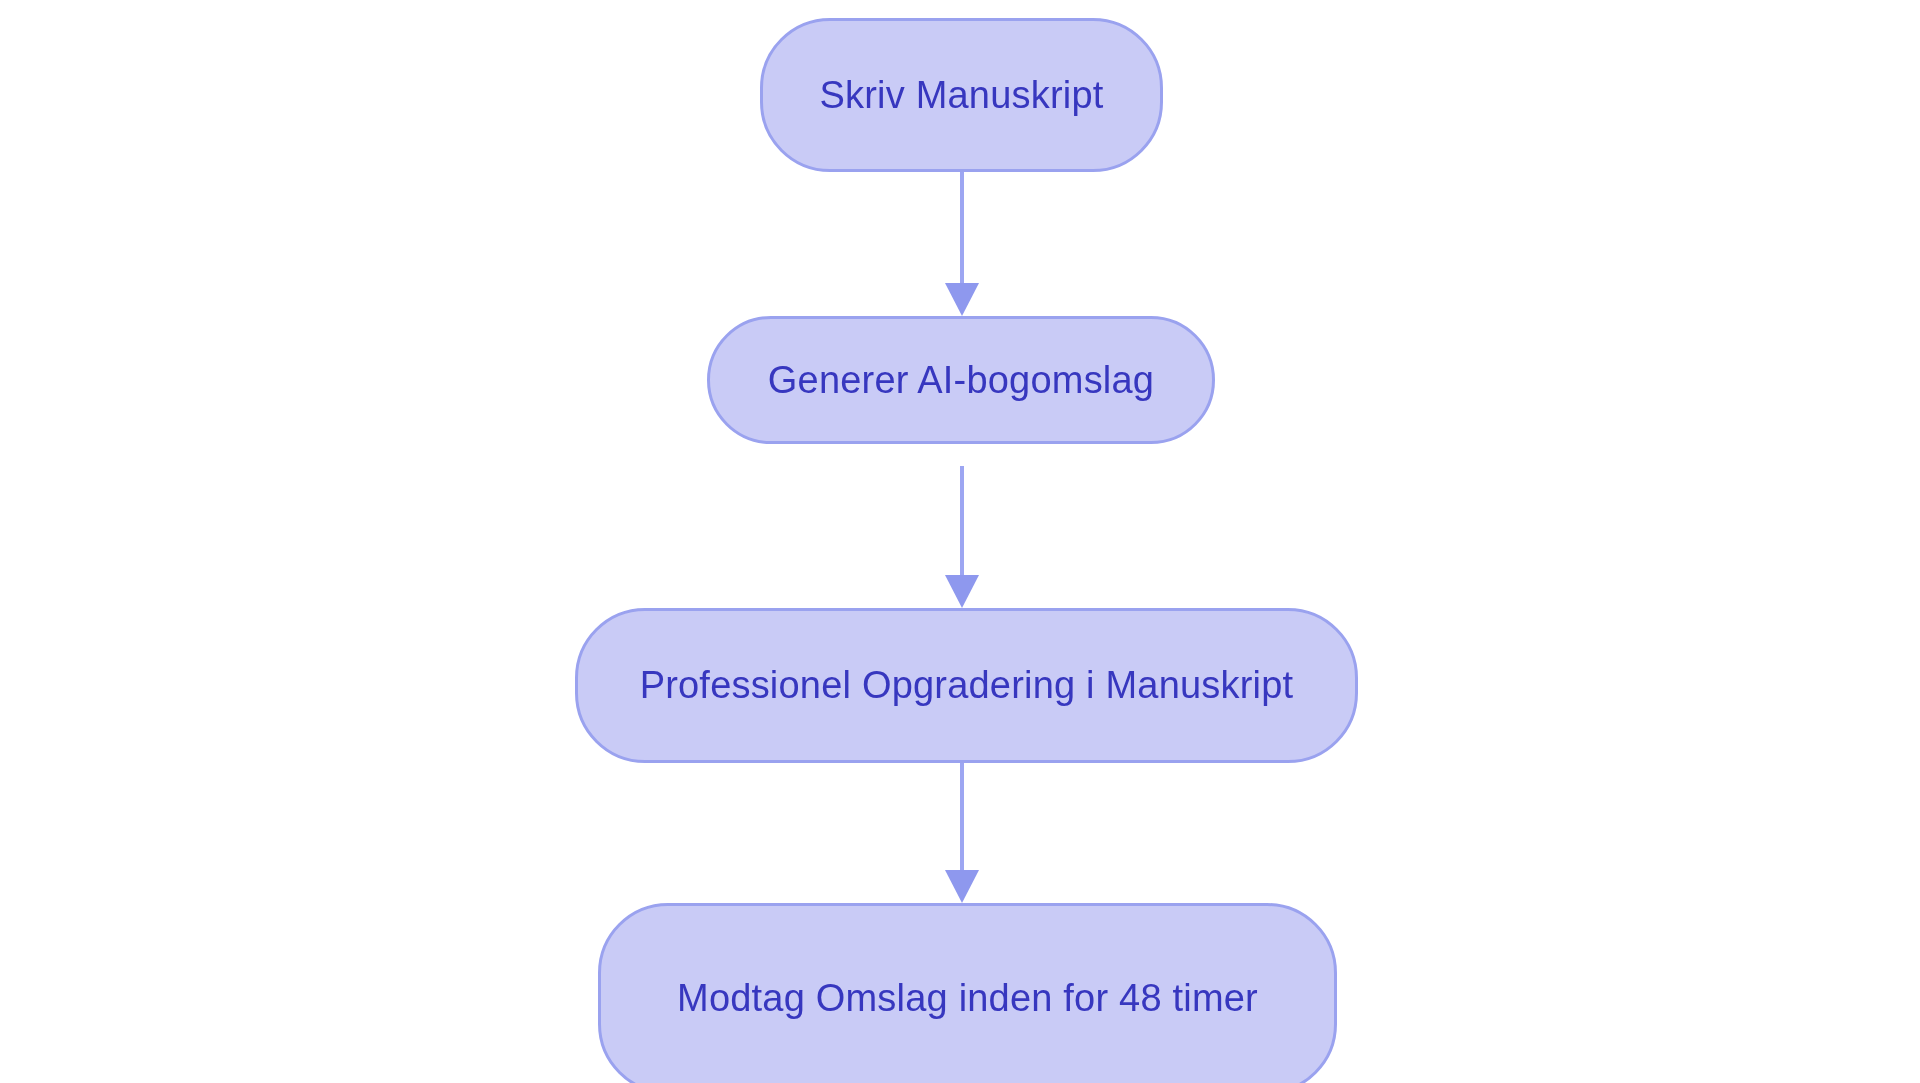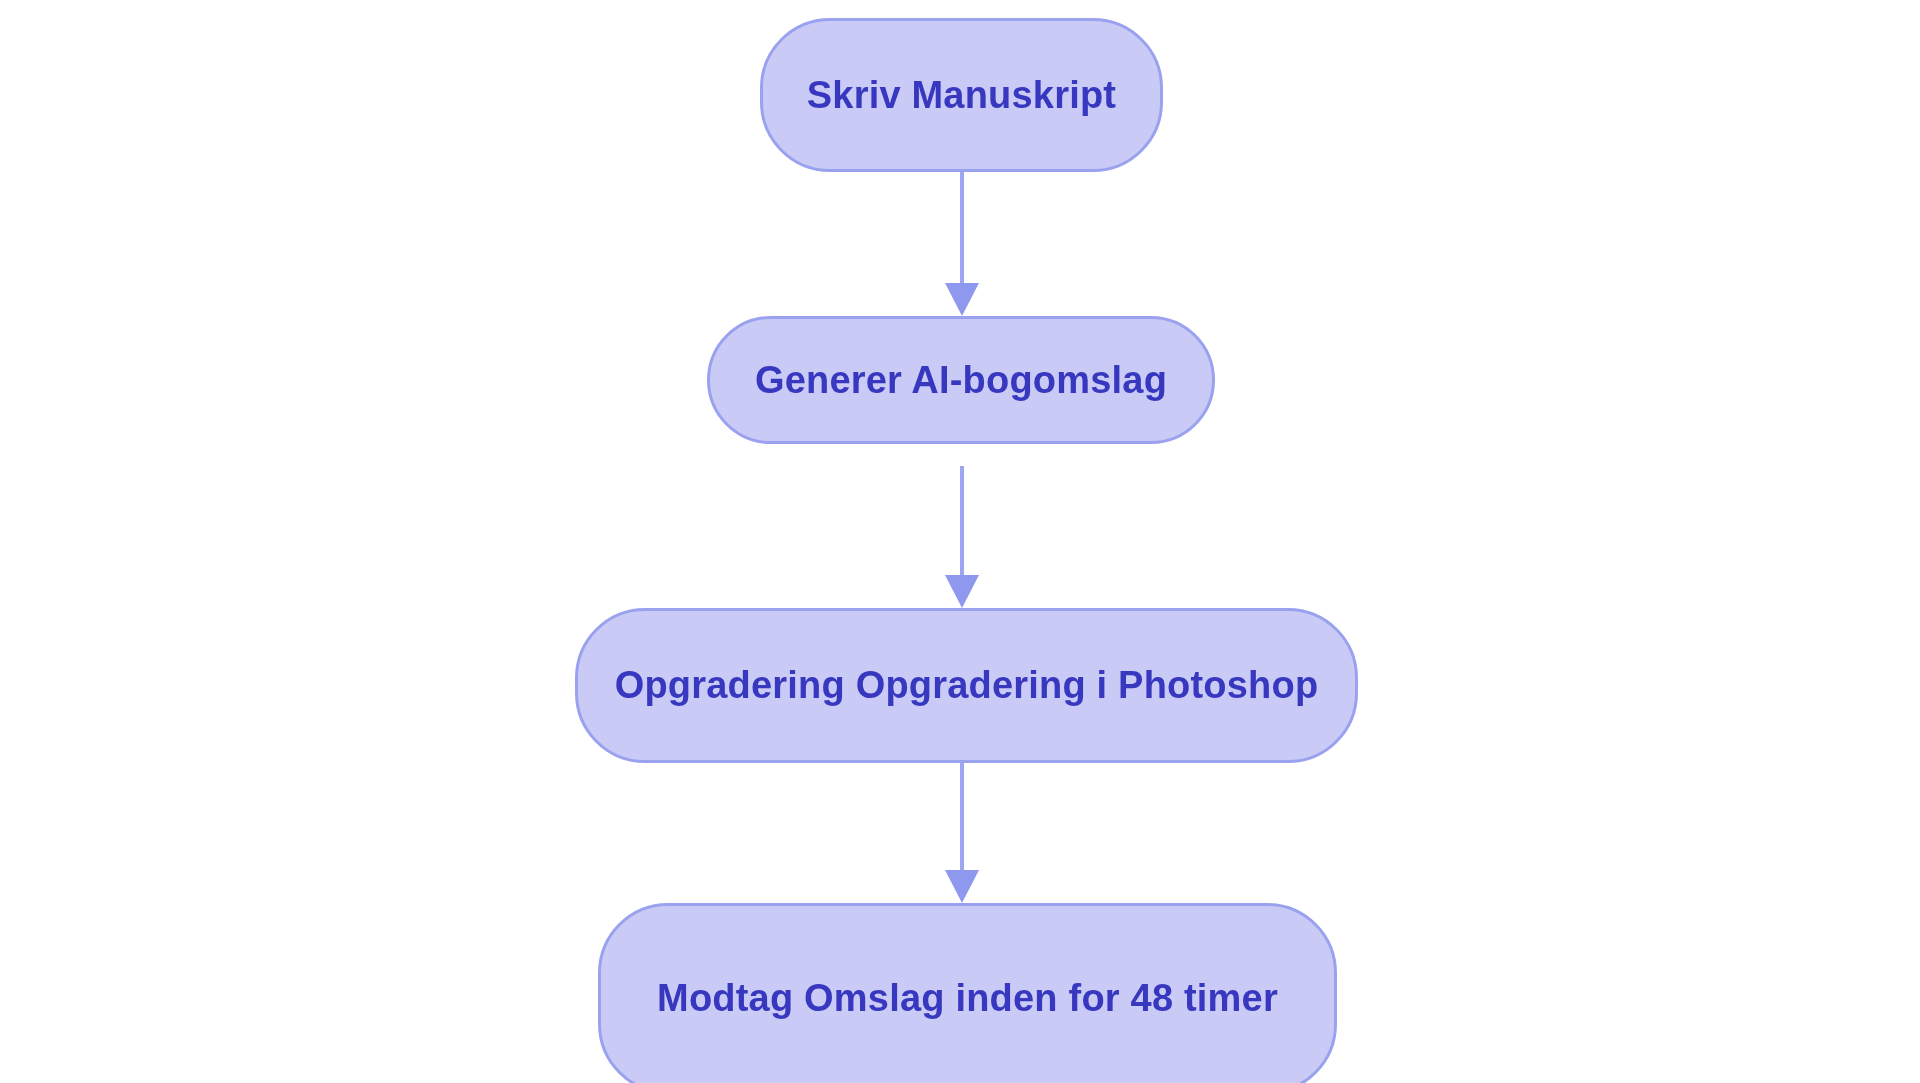--- a/index.html
+++ b/index.html
@@ -29,21 +29,21 @@
     background: var(--node-fill);
     border: 3px solid var(--node-border);
     border-radius: 70px;
     display: flex;
     align-items: center;
     justify-content: center;
   }
   .node-label {
     color: var(--node-text);
     font-size: 38px;
-    font-weight: 700;
+    font-weight: 400;
     letter-spacing: 0.2px;
     white-space: nowrap;
     text-align: center;
   }
   .edge {
     position: absolute;
     width: 34px;
     display: flex;
     flex-direction: column;
     align-items: center;
@@ -78,21 +78,21 @@
   <div class="node" style="left:707px; top:316px; width:508px; height:128px;">
     <span class="node-label">Generer AI-bogomslag</span>
   </div>
 
   <div class="edge" style="left:945px; top:466px; height:142px;">
     <div class="edge-line"></div>
     <div class="edge-head"></div>
   </div>
 
   <div class="node" style="left:575px; top:608px; width:783px; height:155px;">
-    <span class="node-label">Opgradering Opgradering i Photoshop</span>
+    <span class="node-label">Professionel Opgradering i Manuskript</span>
   </div>
 
   <div class="edge" style="left:945px; top:763px; height:140px;">
     <div class="edge-line"></div>
     <div class="edge-head"></div>
   </div>
 
   <div class="node" style="left:598px; top:903px; width:739px; height:191px;">
     <span class="node-label">Modtag Omslag inden for 48 timer</span>
   </div>

